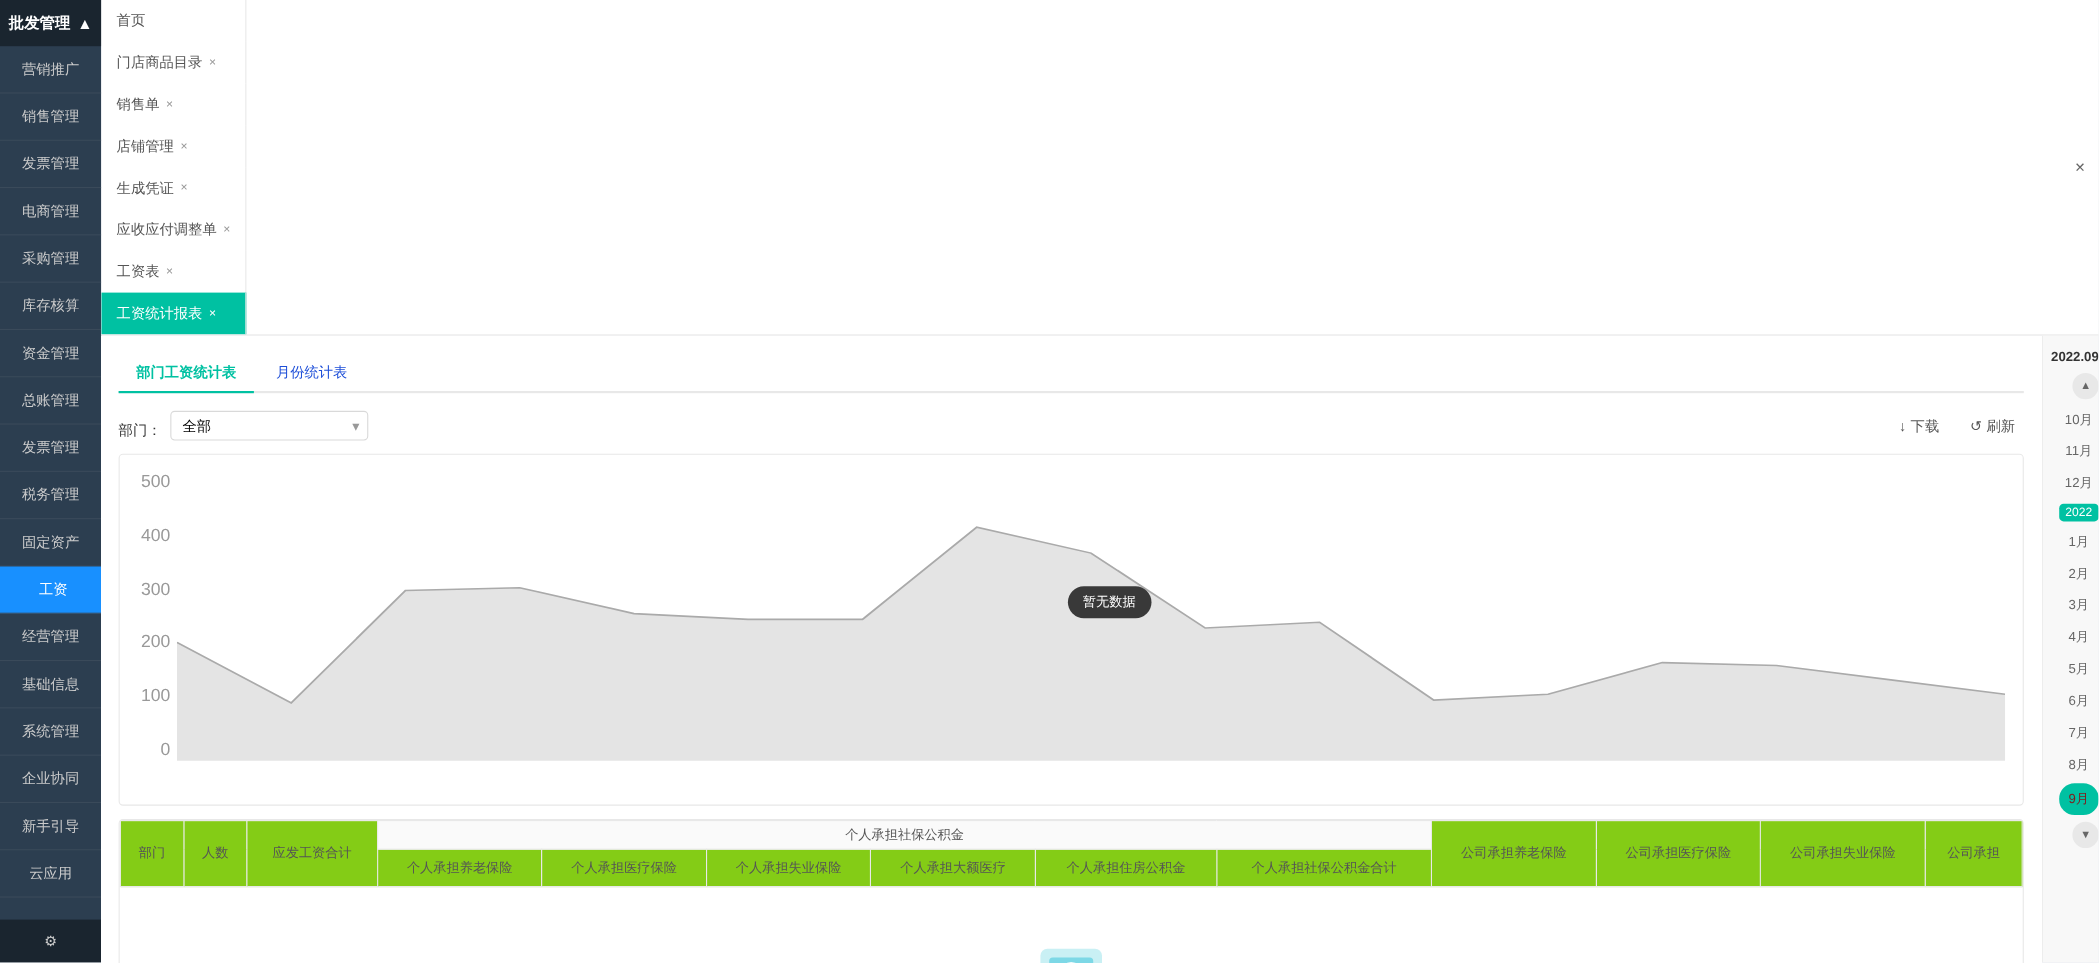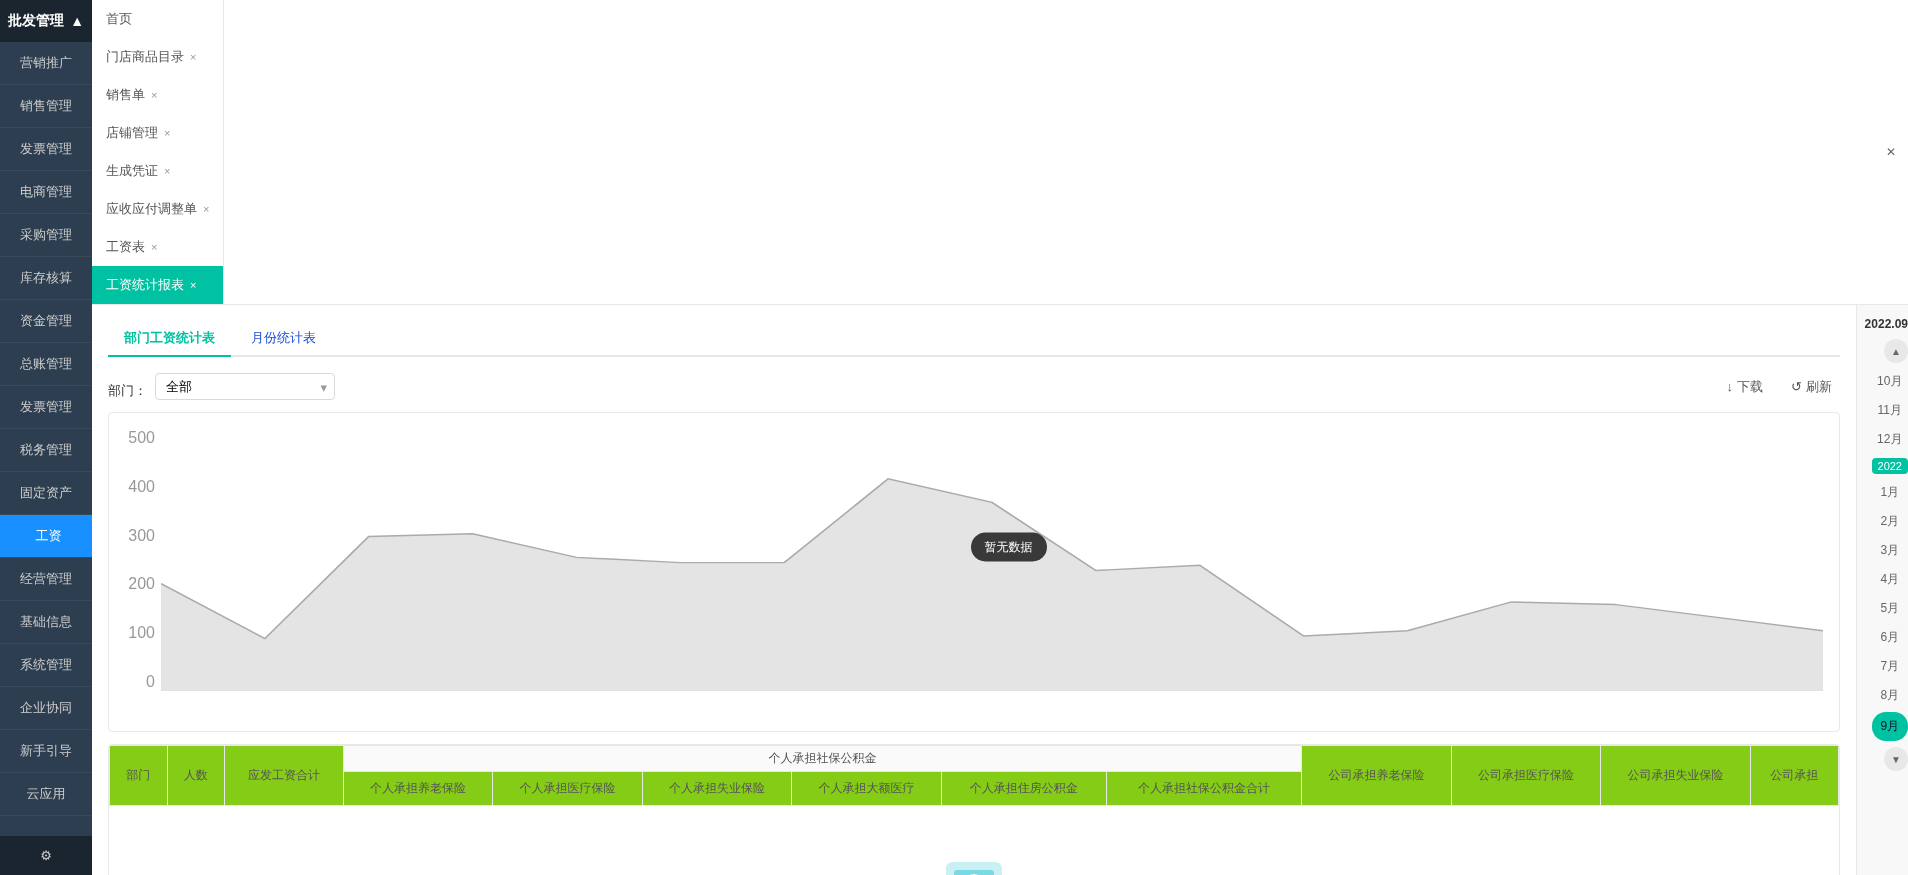--- a/index.html
+++ b/index.html
@@ -295,21 +295,21 @@
     }
     .timeline-month {
       color: #666;
       padding: 6px 0;
       cursor: pointer;
       width: 100%;
       text-align: center;
     }
     .timeline-month.active {
       background: #00c1a2;
-      color: #0f172a;
+      color: #7f1d1d;
       border-radius: 14px;
       width: 36px;
       margin: 2px auto;
     }
     .timeline-nav {
       width: 24px;
       height: 24px;
       background: #e8e8e8;
       border-radius: 50%;
       display: flex;

